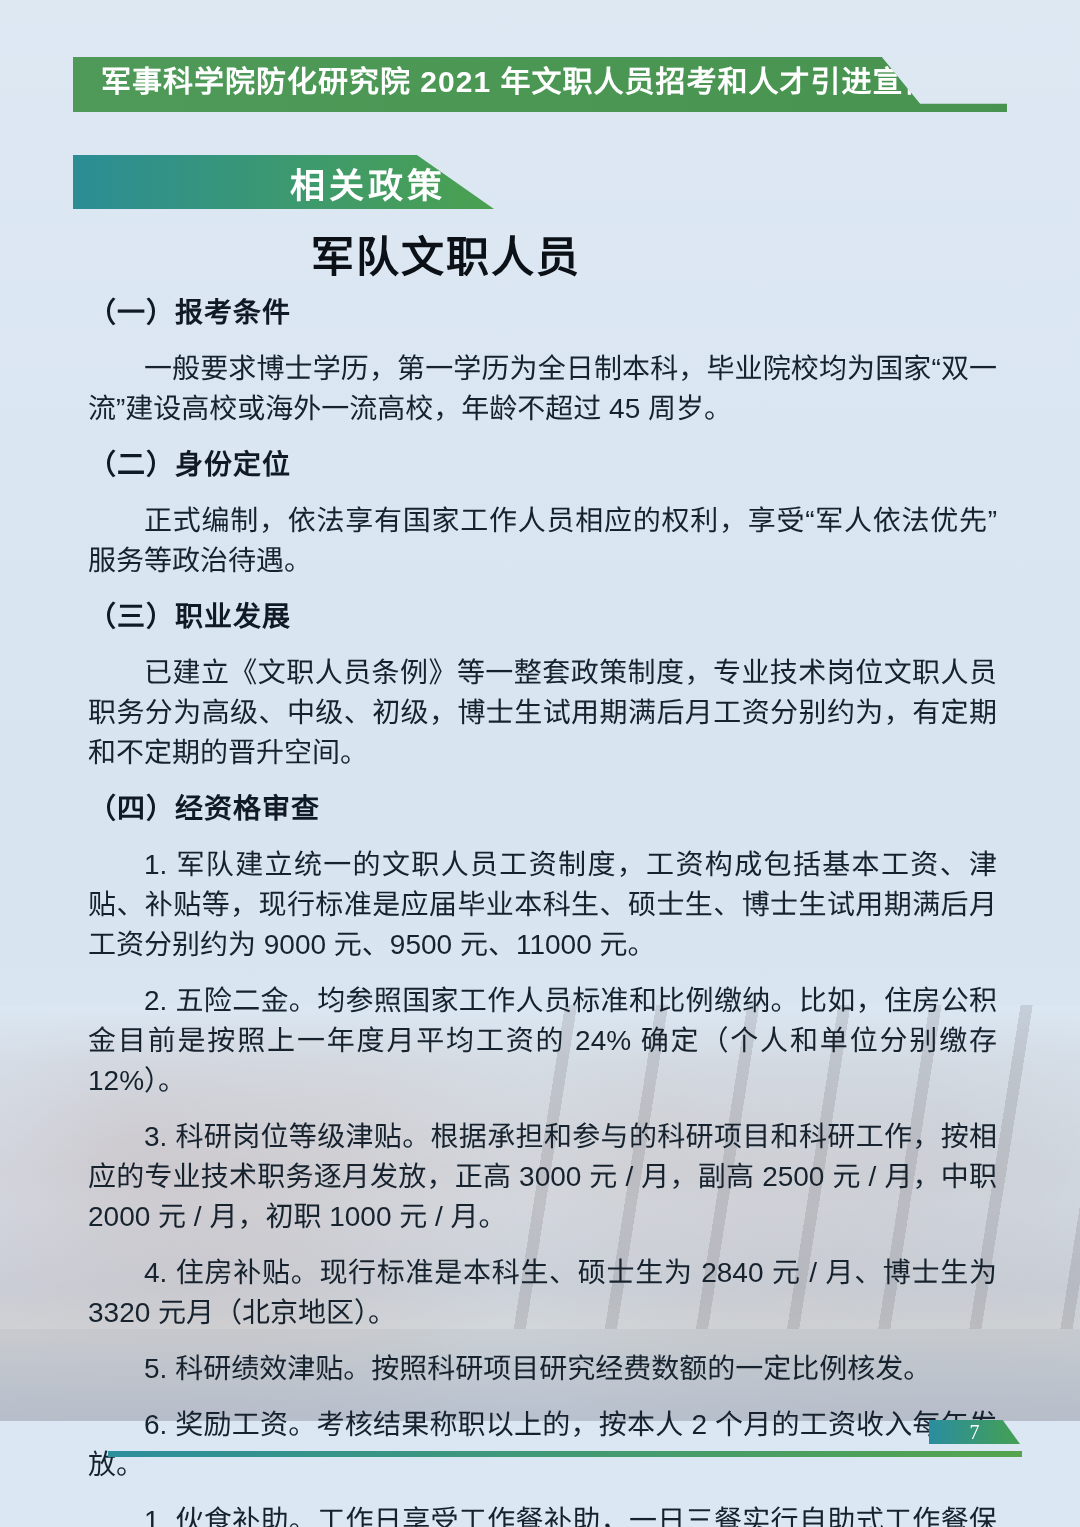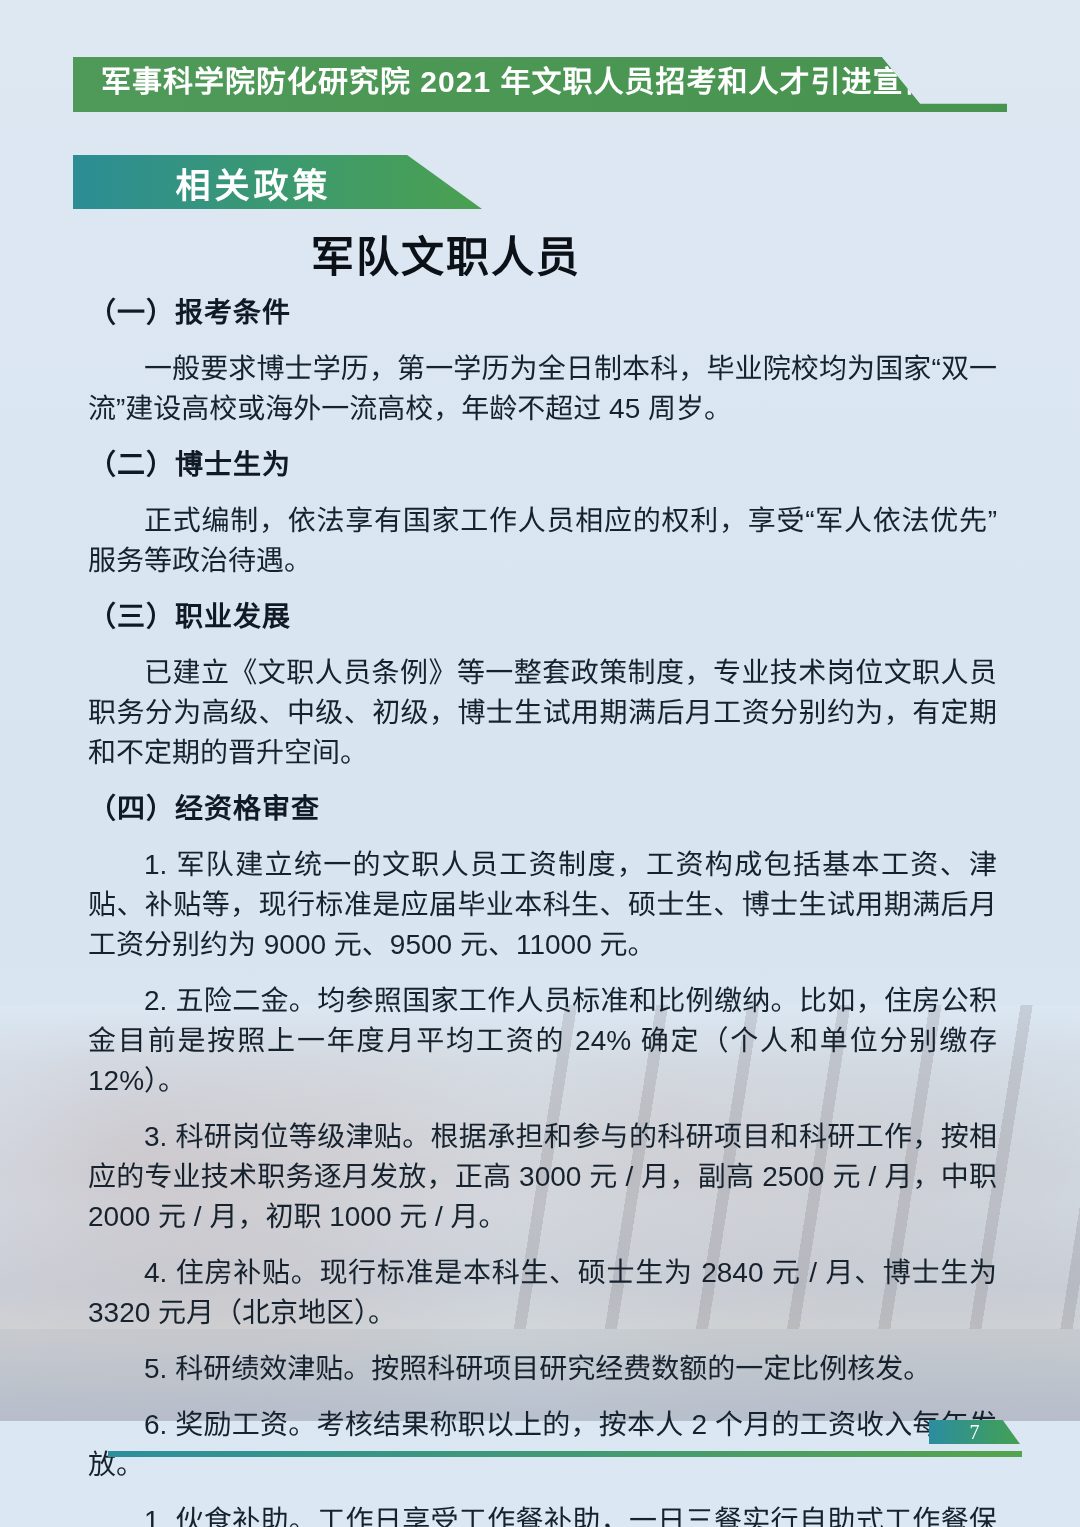--- a/index.html
+++ b/index.html
@@ -42,21 +42,21 @@
     display:block;padding-left:28px;line-height:49px;
     color:#fff;font-size:30px;font-weight:700;letter-spacing:1px;
     white-space:nowrap;
   }
 
   
   .section-tab{
     position:absolute;left:73px;top:155px;width:409px;height:54px;
     background:linear-gradient(90deg,#2b8d95 0%, #3d9a6d 55%, #4ba04f 100%);
     clip-path:polygon(0 0, 81.7% 0, 100% 100%, 0 100%);
-    display:flex;align-items:center;justify-content:center;
+    display:flex;align-items:center;justify-content:flex-end;padding-left:12px;
   }
   .section-tab .txt{
     color:#fff;font-size:35px;font-weight:700;letter-spacing:4px;
     font-family:"Liberation Serif", serif;
     padding-right:48px;
   }
 
   
   .doc-title{
     position:absolute;left:0;top:222px;width:892px;margin:0;
@@ -108,21 +108,21 @@
     <span class="txt">相关政策</span>
   </div>
 
   <h1 class="doc-title">军队文职人员</h1>
 
   <div class="content">
 
     <h2>（一）报考条件</h2>
     <p>一般要求博士学历，第一学历为全日制本科，毕业院校均为国家“双一流”建设高校或海外一流高校，年龄不超过 45 周岁。</p>
 
-    <h2>（二）博士生为</h2>
+    <h2>（二）身份定位</h2>
     <p>正式编制，依法享有国家工作人员相应的权利，享受“军人依法优先”服务等政治待遇。</p>
 
     <h2>（三）职业发展</h2>
     <p>已建立《文职人员条例》等一整套政策制度，专业技术岗位文职人员职务分为高级、中级、初级，博士生试用期满后月工资分别约为，有定期和不定期的晋升空间。</p>
 
     <h2>（四）经资格审查</h2>
     <p>1. 军队建立统一的文职人员工资制度，工资构成包括基本工资、津贴、补贴等，现行标准是应届毕业本科生、硕士生、博士生试用期满后月工资分别约为 9000 元、9500 元、11000 元。</p>
     <p>2. 五险二金。均参照国家工作人员标准和比例缴纳。比如，住房公积金目前是按照上一年度月平均工资的 24% 确定（个人和单位分别缴存 12%）。</p>
     <p>3. 科研岗位等级津贴。根据承担和参与的科研项目和科研工作，按相应的专业技术职务逐月发放，正高 3000 元 / 月，副高 2500 元 / 月，中职 2000 元 / 月，初职 1000 元 / 月。</p>
     <p>4. 住房补贴。现行标准是本科生、硕士生为 2840 元 / 月、博士生为 3320 元月（北京地区）。</p>

